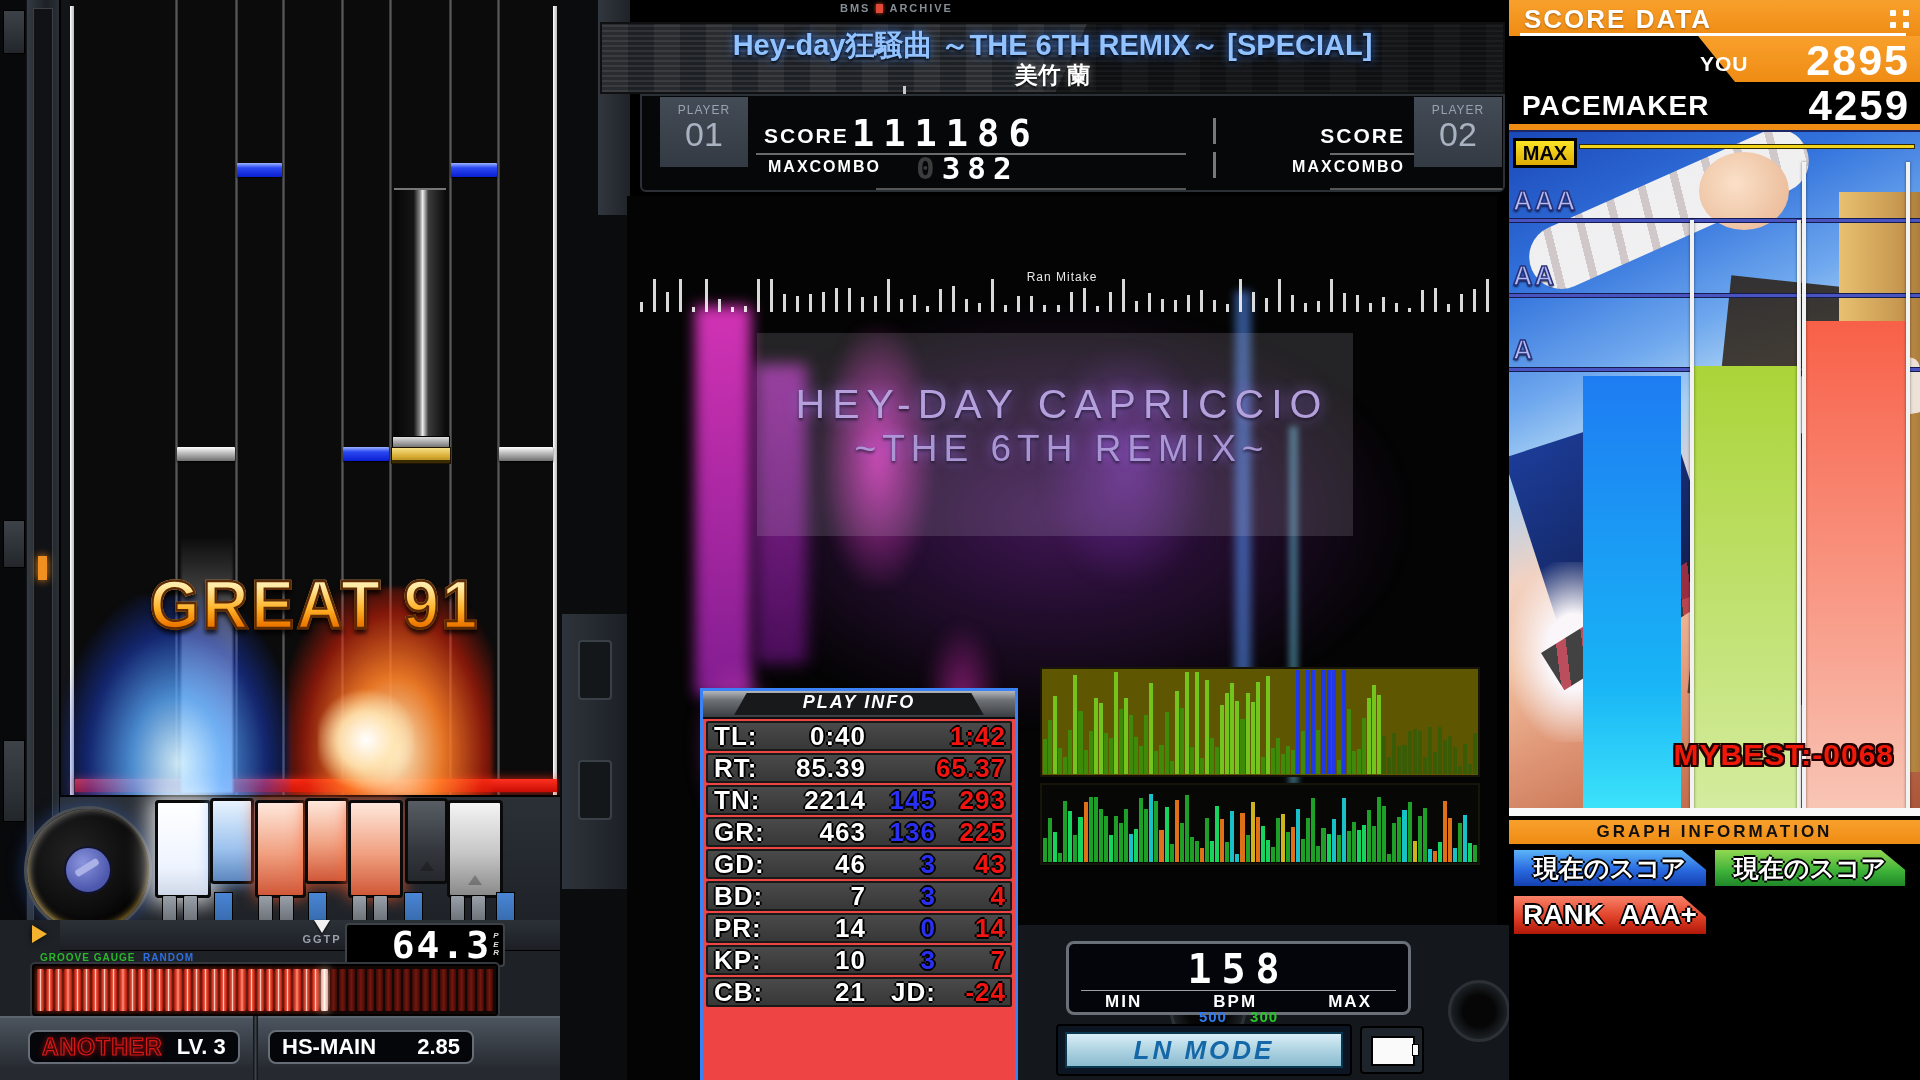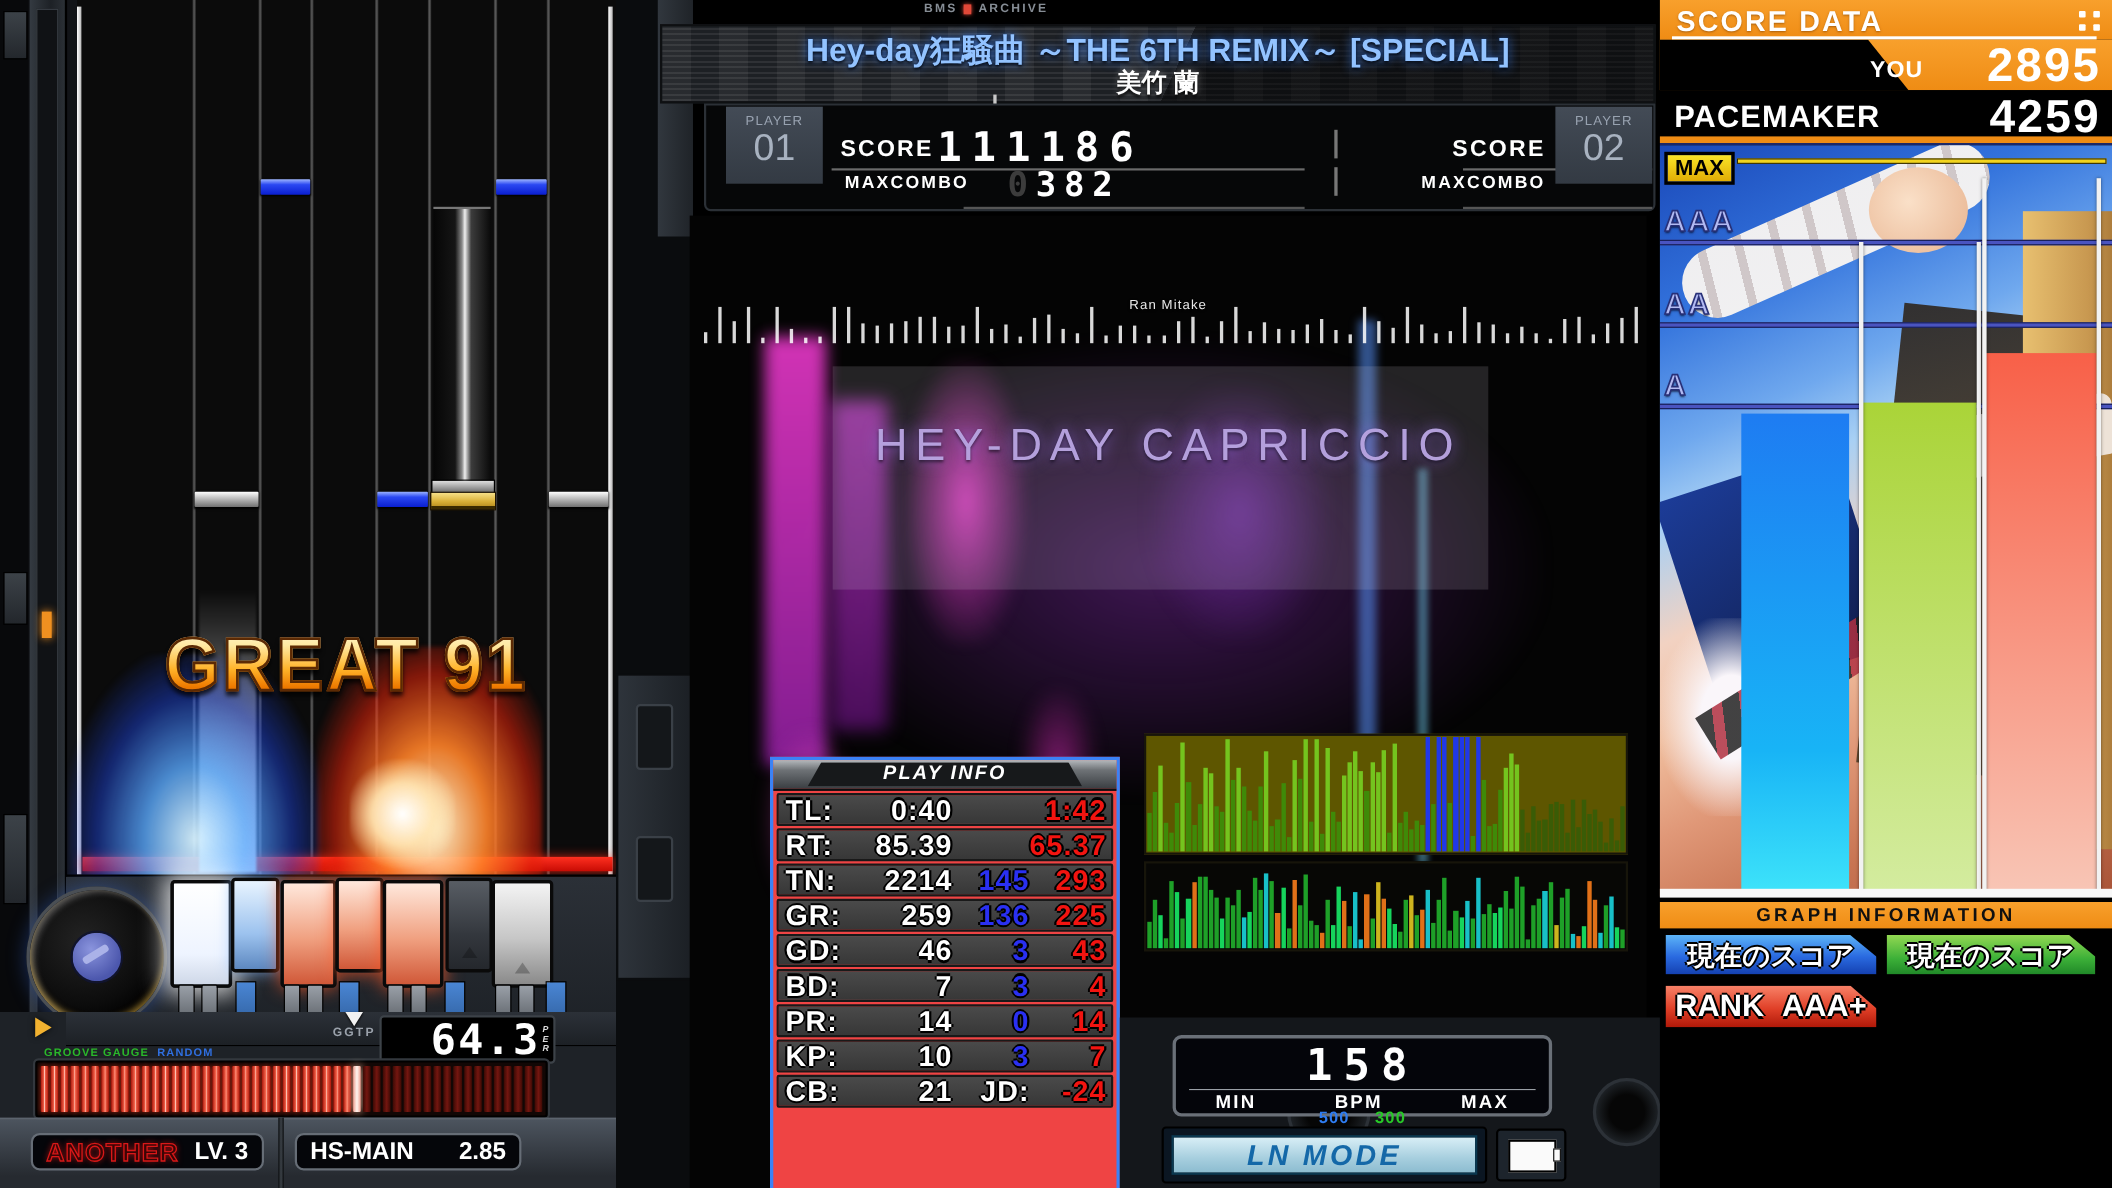--- a/index.html
+++ b/index.html
@@ -518,20 +518,21 @@
         <div style="height: 8.64267px;"></div>
         <div style="height: 4.05316px;"></div>
         <div style="height: 21.9827px;"></div>
         <div style="height: 23.761px;"></div>
         <div style="height: 7.7618px;"></div>
         <div style="height: 18.1187px;"></div>
         <div style="height: 23.2892px;"></div>
         <div style="height: 33px;"></div>
       </div>
     <div class="bga-fx" id="bga-t1">HEY-DAY CAPRICCIO</div>
+    <div class="bga-fx" id="bga-t2">~THE 6TH REMIX~</div>
   </div>
 
   <div class="abs" id="play-info">
     <div id="pi-header">
       <div class="ctr"></div>
       <div class="txt">PLAY INFO</div>
     </div>
     <div id="pi-rows">
         <div class="pi-row">
           <span class="pi-lbl">TL:</span>
@@ -546,21 +547,21 @@
           <span class="pi-red">65.37</span>
         </div>
         <div class="pi-row">
           <span class="pi-lbl">TN:</span>
           <span class="pi-white">2214</span>
           <span class="pi-blue">145</span>
           <span class="pi-red">293</span>
         </div>
         <div class="pi-row">
           <span class="pi-lbl">GR:</span>
-          <span class="pi-white">259</span>
+          <span class="pi-white">463</span>
           <span class="pi-blue">136</span>
           <span class="pi-red">225</span>
         </div>
         <div class="pi-row">
           <span class="pi-lbl">GD:</span>
           <span class="pi-white">46</span>
           <span class="pi-blue">3</span>
           <span class="pi-red">43</span>
         </div>
         <div class="pi-row">
@@ -832,20 +833,21 @@
         <div class="gbar gbar-blue" style="left: 74px; top: 243.958px; width: 98px; height: 438.042px;"></div>
         <div class="gbar gbar-green" style="left: 184px; top: 233.669px; width: 104px; height: 448.331px;"></div>
         <div class="gbar gbar-salmon" style="left: 296px; top: 188.73px; width: 101px; height: 493.27px;"></div>
         <div class="guide" style="left: 181px; top: 88px; height: 594px;"></div>
         <div class="guide" style="left: 288px; top: 88px; height: 594px;"></div>
         <div class="guide" style="left: 293px; top: 30px; height: 652px;"></div>
         <div class="guide" style="left: 397px; top: 30px; height: 652px;"></div>
       </div>
   </div>
   <div class="abs" id="pace-diff">
+    <div><span>MYBEST:</span><span>-0068</span></div>
   </div>
   <div class="abs" id="graph-baseline"></div>
   <div class="abs" id="gi-bar">GRAPH INFORMATION</div>
   <div class="legend-chip" id="chip-current">
     <div class="chip-outer"></div>
     <div class="chip-inner">
         <span>現在のスコア</span>
       </div>
   </div>
   <div class="legend-chip" id="chip-best">

